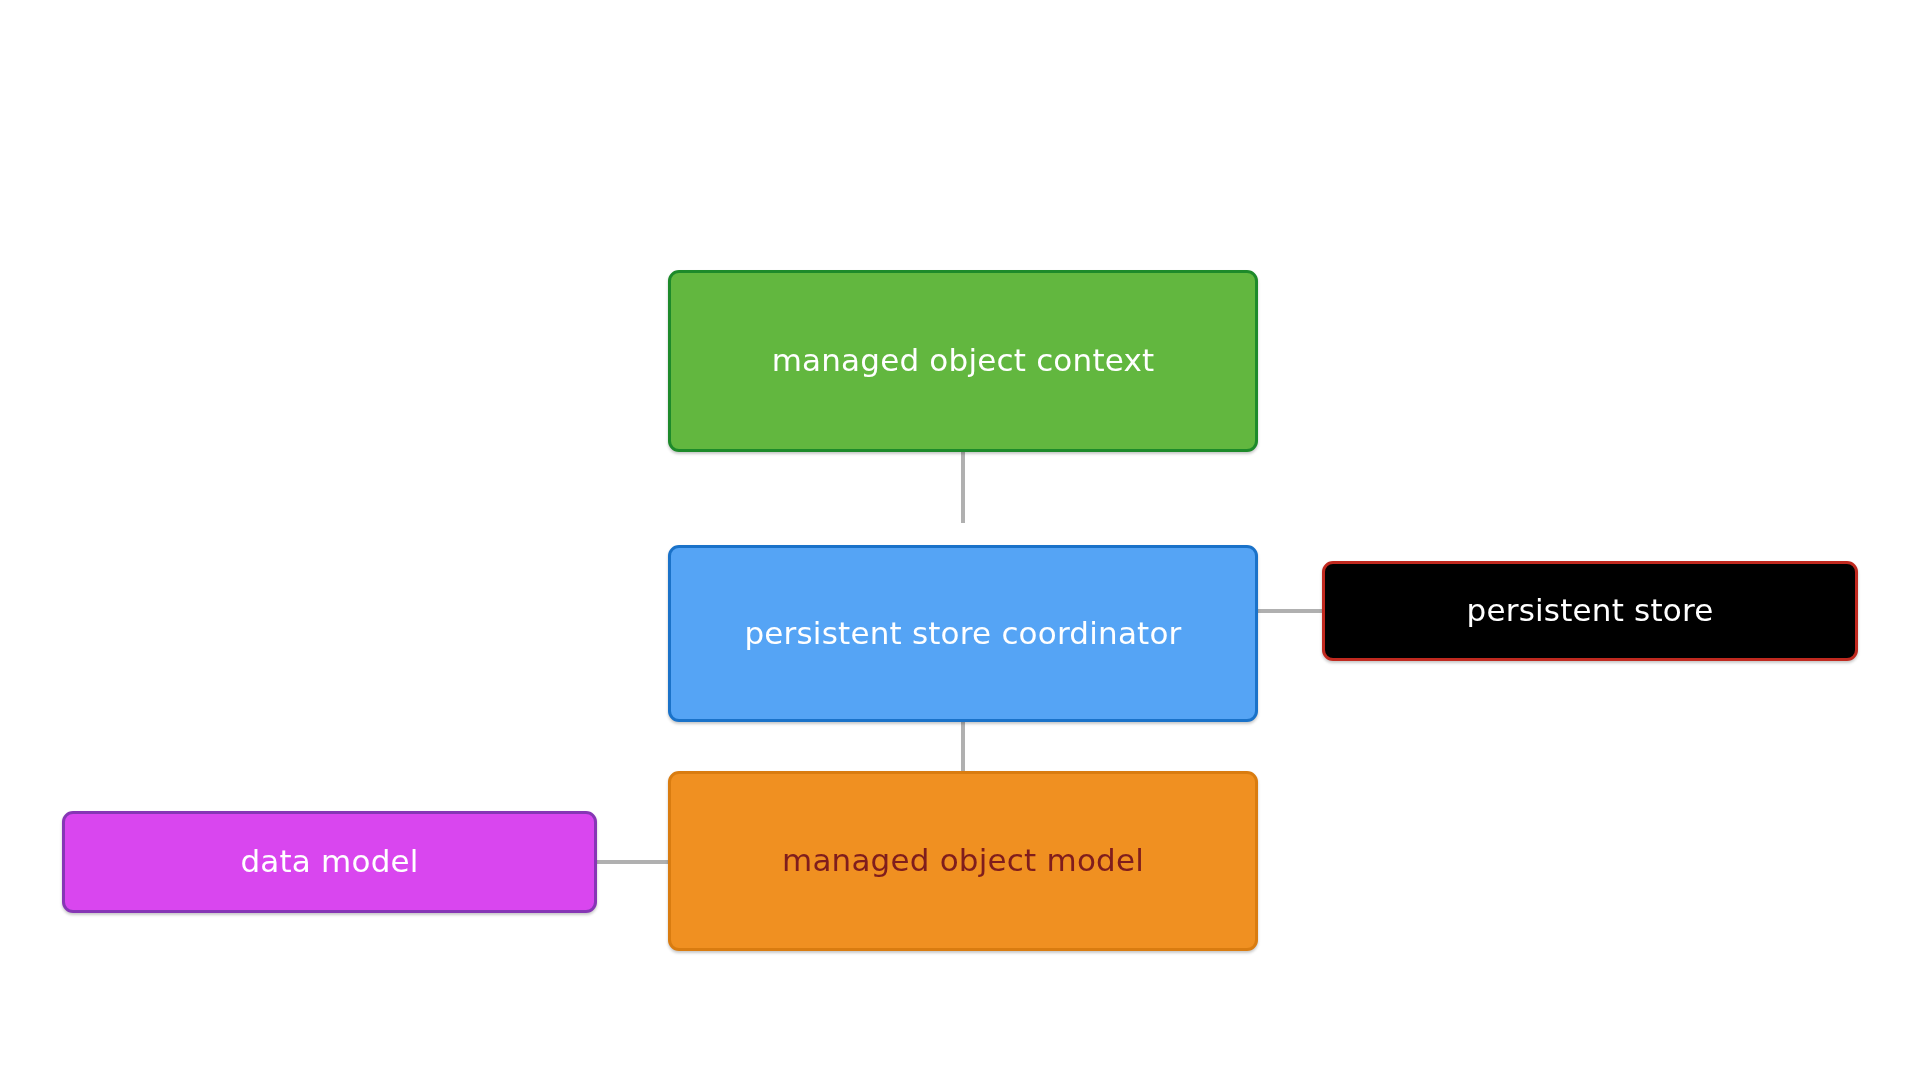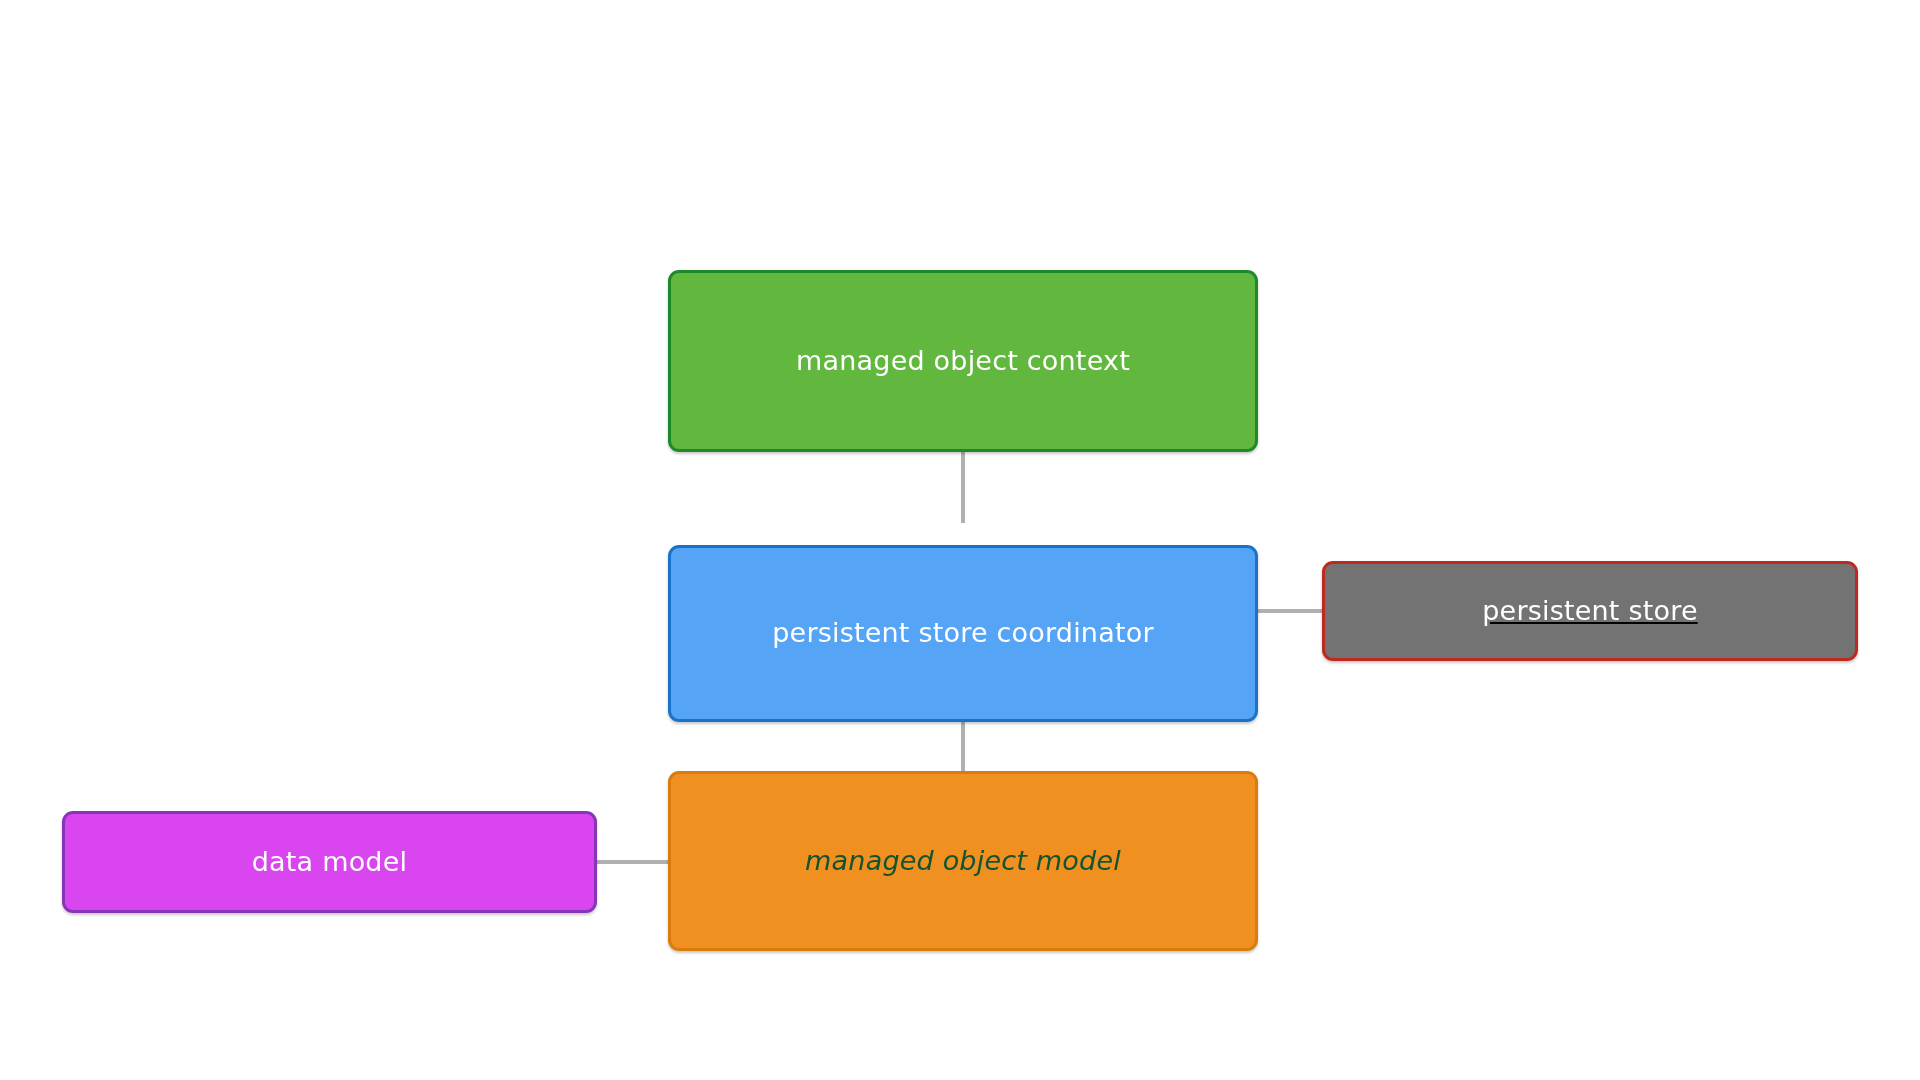--- a/index.html
+++ b/index.html
@@ -56,21 +56,21 @@
     border-style: solid;
     border-width: 3px;
     display: flex;
     align-items: center;
     justify-content: center;
     box-shadow: 0 2px 3px rgba(0,0,0,0.22);
     z-index: 5;
   }
   .node-label {
     font-family: "DejaVu Sans", "Liberation Sans", sans-serif;
-    font-size: 27px;
+    font-size: 31px;
     font-weight: 400;
     color: #ffffff;
     letter-spacing: 0.2px;
     white-space: nowrap;
     text-align: center;
     line-height: 1.2;
   }
 
   
   #node-managed-object-context {
@@ -103,25 +103,25 @@
   </svg>
 
   <div class="node" id="node-managed-object-context" style="background-color: rgb(98, 183, 63); border-color: rgb(29, 138, 42);">
     <span class="node-label" style="color: rgb(255, 255, 255);">managed object context</span>
   </div>
 
   <div class="node" id="node-persistent-store-coordinator" style="background-color: rgb(85, 164, 245); border-color: rgb(26, 114, 201);">
     <span class="node-label" style="color: rgb(255, 255, 255);">persistent store coordinator</span>
   </div>
 
-  <div class="node" id="node-persistent-store" style="background-color: #737373; border-color: rgb(192, 41, 31); text-decoration: underline;">
+  <div class="node" id="node-persistent-store" style="background-color: #000000; border-color: rgb(192, 41, 31);">
     <span class="node-label" style="color: rgb(255, 255, 255);">persistent store</span>
   </div>
 
   <div class="node" id="node-managed-object-model" style="background-color: rgb(240, 144, 33); border-color: rgb(217, 124, 16);">
-    <span class="node-label" style="color: #14532d; font-style: italic;">managed object model</span>
+    <span class="node-label" style="color: #7f1d1d;">managed object model</span>
   </div>
 
   <div class="node" id="node-data-model" style="background-color: #d946ef; border-color: rgb(134, 54, 181);">
     <span class="node-label" style="color: rgb(255, 255, 255);">data model</span>
   </div>
 
 </div>
 
 </body></html>

